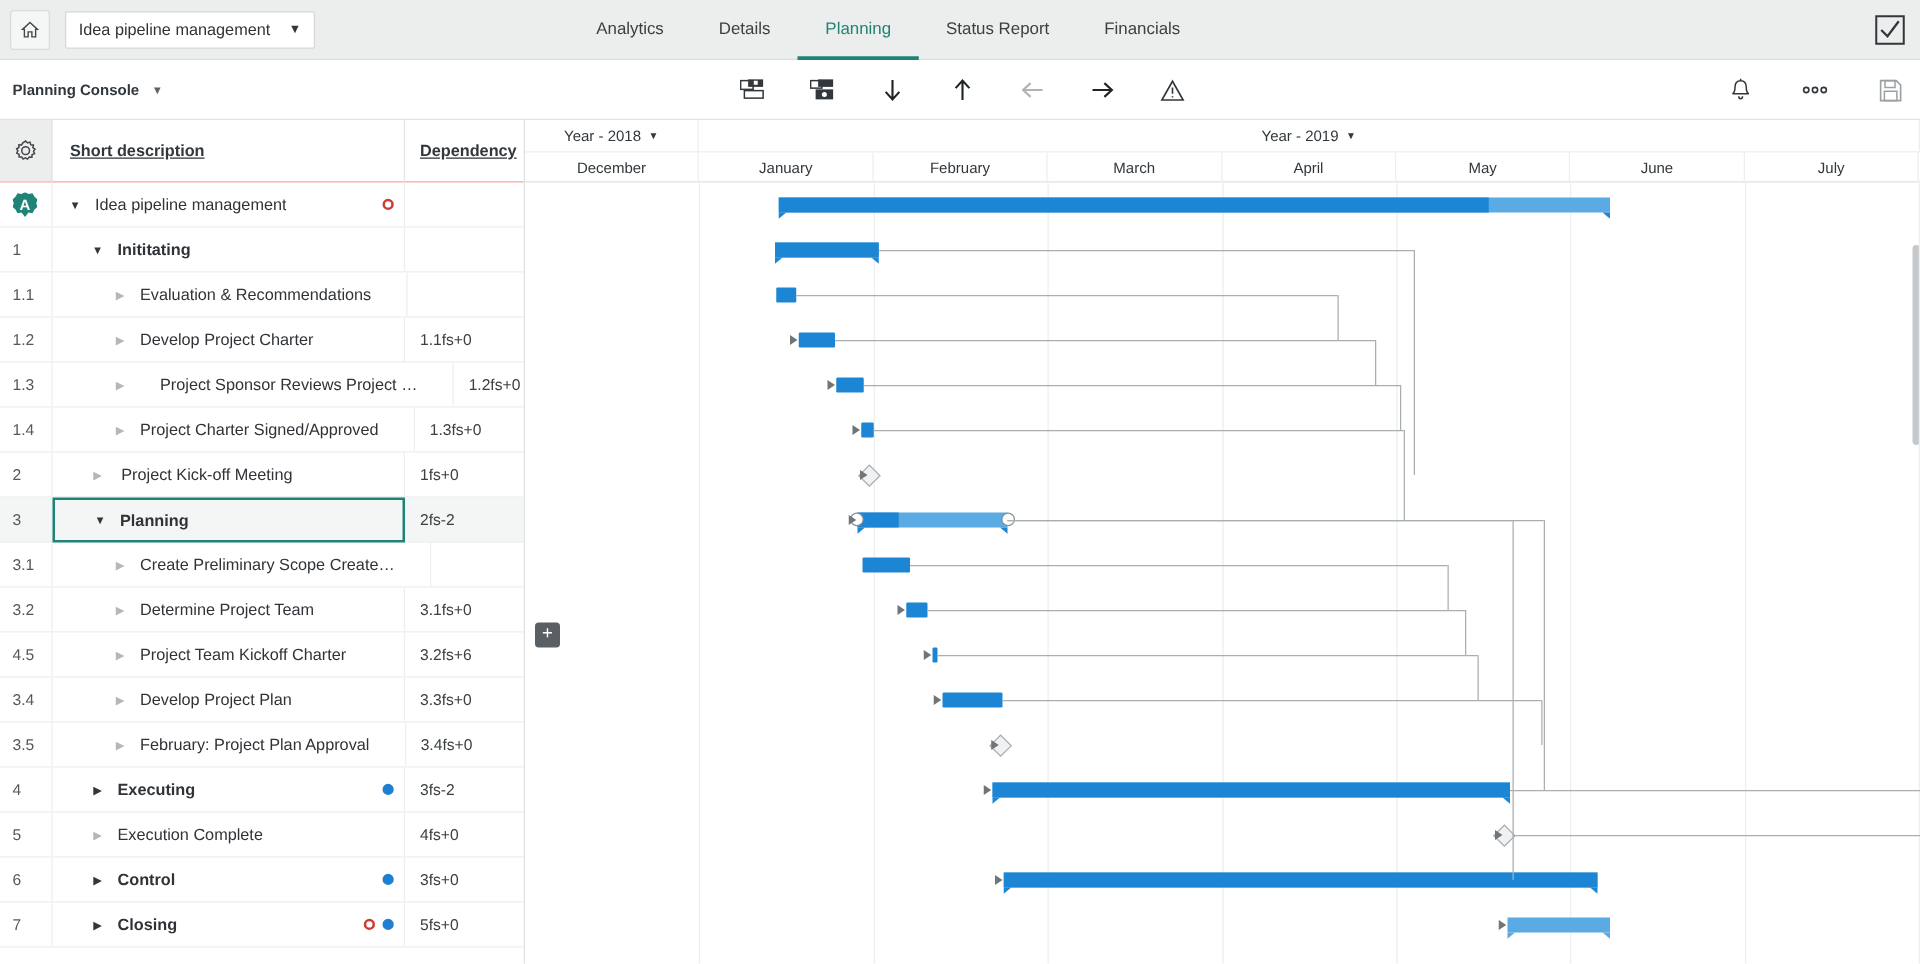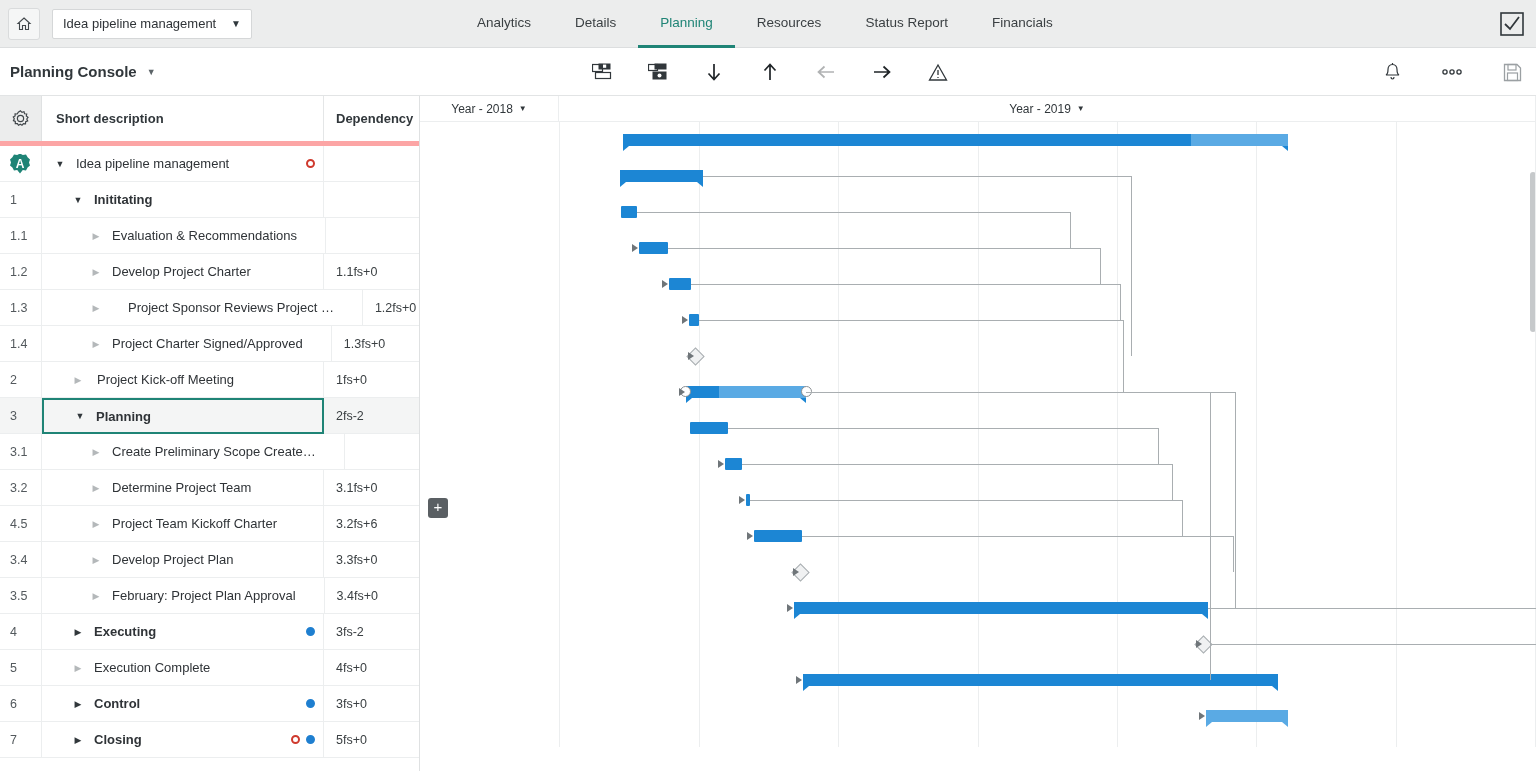--- a/index.html
+++ b/index.html
@@ -42,21 +42,21 @@
   .nav-tab.active { color: #1f8476; border-bottom-color: #1f8476; }
   #check-icon { position: absolute; right: 12px; top: 12px; cursor: pointer; }
 
   
   #toolbar {
     height: 48px; background: #ffffff;
     border-bottom: 1px solid #e2e4e5;
     display: flex; align-items: center; position: relative;
   }
   #console-title {
-    margin-left: 10px; font-size: 15px; font-weight: bold; color: #31373b;
+    margin-left: 10px; font-size: 12px; font-weight: bold; color: #31373b;
   }
   #console-caret { margin-left: 10px; font-size: 9px; color: #5c6468; cursor: pointer; }
   #toolbar-center {
     position: absolute; left: 588px; top: 0; height: 48px;
     display: flex; align-items: center; gap: 28px;
   }
   .tbtn {
     width: 28px; height: 28px; display: flex; align-items: center; justify-content: center;
     cursor: pointer;
   }
@@ -64,21 +64,21 @@
   #toolbar-right {
     position: absolute; right: 10px; top: 0; height: 48px;
     display: flex; align-items: center; gap: 32px;
   }
 
   
   #main { display: flex; height: 675px; position: relative; }
 
   
   #grid { width: 420px; flex: 0 0 420px; border-right: 1px solid #dfe1e2; }
-  #grid-head { display: flex; height: 50px; border-bottom: 5px solid #fca5a5; }
+  #grid-head { display: flex; height: 50px; border-bottom: 1px solid #fca5a5; text-decoration: underline; }
   #gear-cell {
     width: 42px; flex: 0 0 42px; background: #eceded;
     display: flex; align-items: center; justify-content: center;
     border-right: 1px solid #dfe1e2; cursor: pointer;
   }
   #col-desc {
     flex: 1; display: flex; align-items: center; padding-left: 14px;
     font-size: 13px; font-weight: bold; color: #31373b;
     border-right: 1px solid #e4e6e7;
   }
@@ -188,21 +188,20 @@
       </svg>
   </div>
   <div id="project-select">
     <span>Idea pipeline management</span>
     <span class="caret">▼</span>
   </div>
   <div id="nav-tabs">
     <div class="nav-tab">Analytics</div>
     <div class="nav-tab">Details</div>
     <div class="nav-tab active">Planning</div>
-    <div class="nav-tab">Resources</div>
     <div class="nav-tab">Status Report</div>
     <div class="nav-tab">Financials</div>
   </div>
   <div id="check-icon">
     <svg width="24" height="24" viewBox="0 0 24 24">
         <rect x="1" y="1" width="22" height="22" fill="none" stroke="#31373b" stroke-width="1.6"></rect>
         <path d="M5 12 L10 17 L19 5" fill="none" stroke="#31373b" stroke-width="1.8"></path>
       </svg>
   </div>
 </div>
@@ -469,20 +468,30 @@
     <div id="year-row">
       <div class="year-cell" style="flex:0 0 139px">
         <span>Year - 2018</span>
         <span class="caret">▼</span>
       </div>
       <div class="year-cell" style="flex:1">
         <span>Year - 2019</span>
         <span class="caret">▼</span>
       </div>
     </div>
+    <div id="month-row">
+        <div class="month-cell">December</div>
+        <div class="month-cell">January</div>
+        <div class="month-cell">February</div>
+        <div class="month-cell">March</div>
+        <div class="month-cell">April</div>
+        <div class="month-cell">May</div>
+        <div class="month-cell">June</div>
+        <div class="month-cell">July</div>
+      </div>
     <div id="chart-body">
       <div id="scroll-v"></div>
     <div class="vline" style="left: 139.4px;"></div>
         <div class="vline" style="left: 278.8px;"></div>
         <div class="vline" style="left: 418.2px;"></div>
         <div class="vline" style="left: 557.6px;"></div>
         <div class="vline" style="left: 697px;"></div>
         <div class="vline" style="left: 836.4px;"></div>
         <div class="vline" style="left: 975.8px;"></div>
         <div class="vline" style="left: 1115.2px;"></div>

